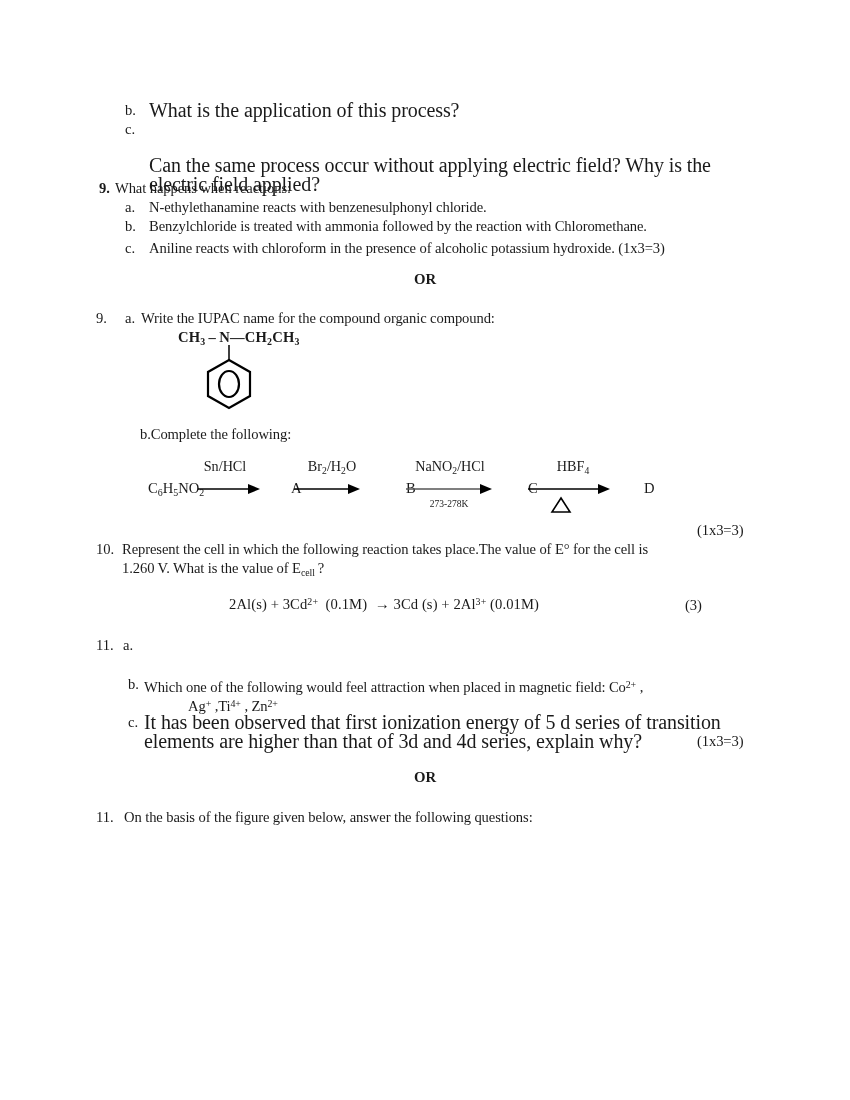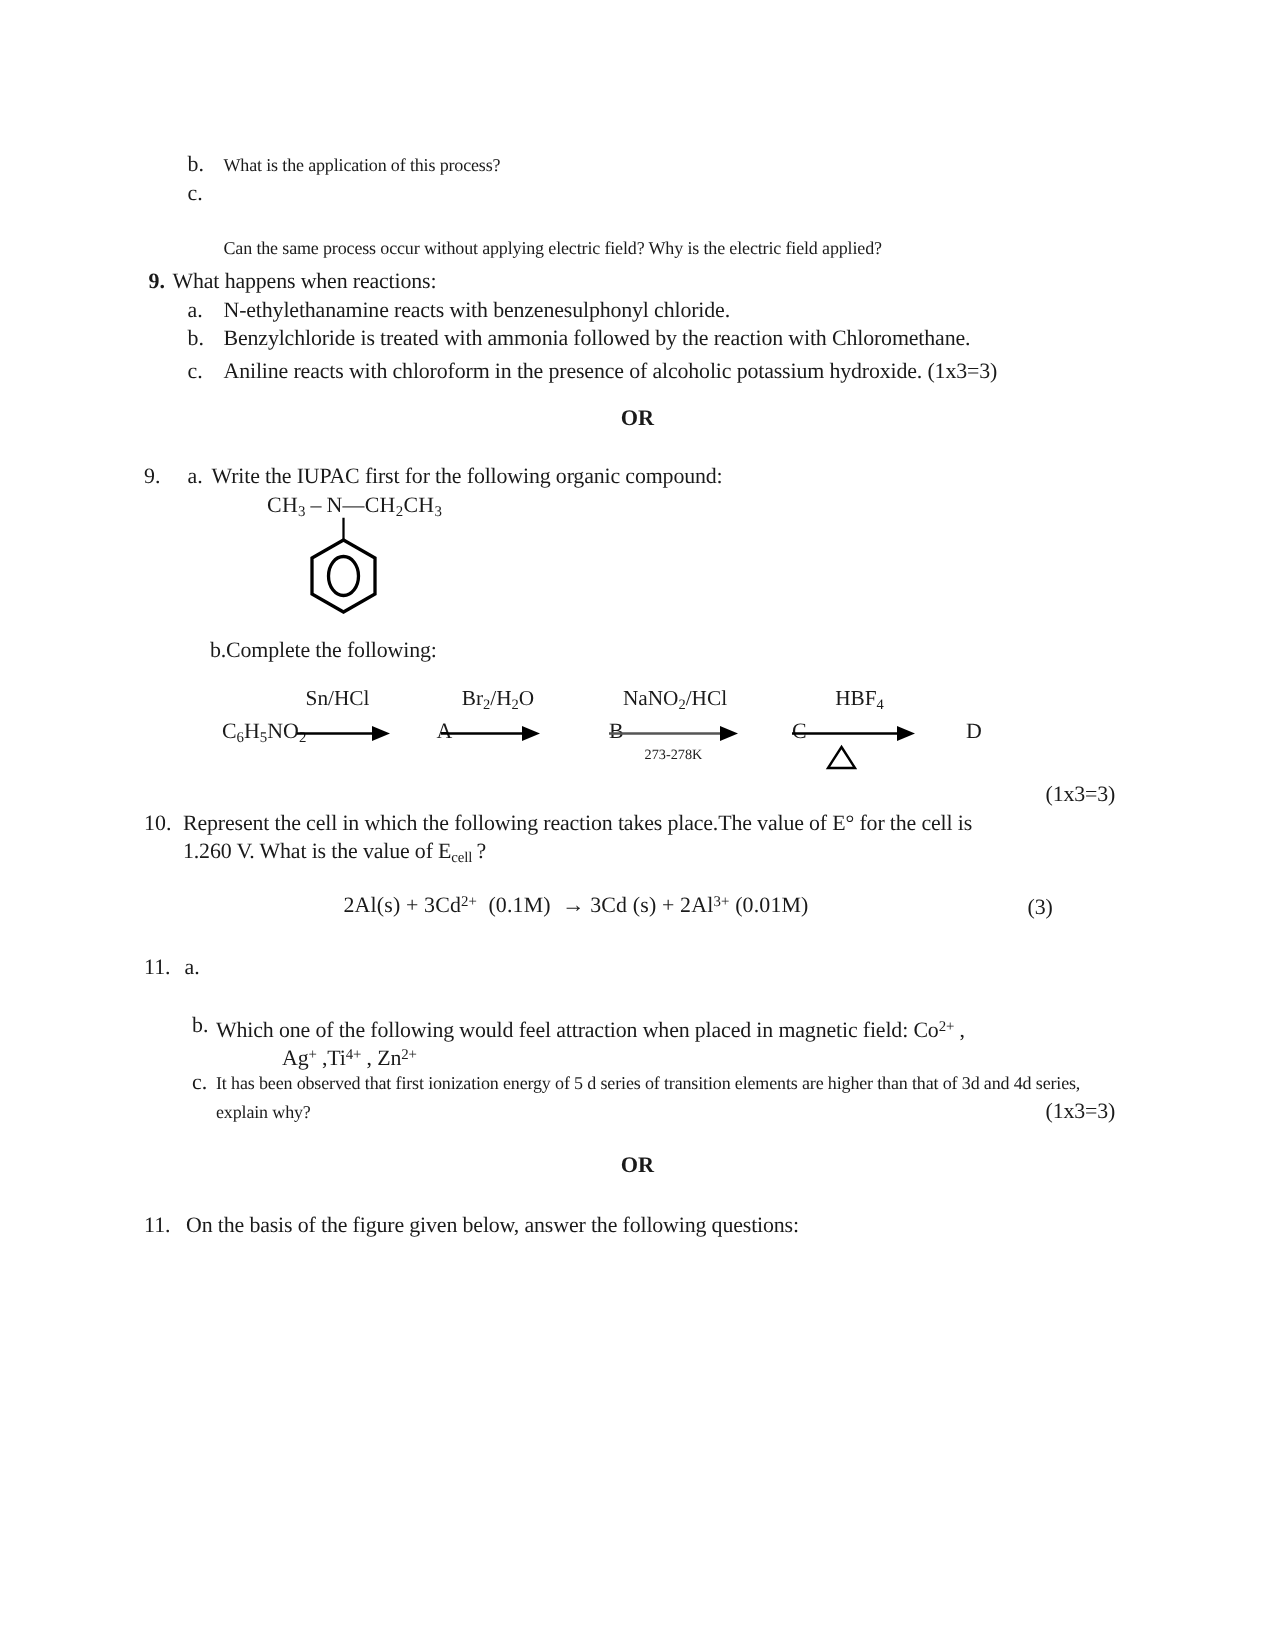--- a/index.html
+++ b/index.html
@@ -20,21 +20,21 @@
   
   .line {
     position: absolute;
     font-size: 14.6px;
     line-height: 19px;
     white-space: nowrap;
     letter-spacing: -0.1px;
   }
   .wrapline {
     position: absolute;
-    font-size: 12px;
+    font-size: 20px;
     line-height: 19.3px;
     letter-spacing: -0.1px;
   }
   .marker {
     position: absolute;
     font-size: 14.6px;
     line-height: 19px;
     white-space: nowrap;
   }
   .bold { font-weight: bold; }
@@ -47,20 +47,21 @@
   }
   sub { font-size: 0.68em; vertical-align: -0.28em; }
   sup { font-size: 0.68em; vertical-align: 0.42em; }
 
   
   .struct-formula {
     position: absolute;
     font-size: 14.6px;
     white-space: nowrap;
     letter-spacing: 0.2px;
+    font-weight: bold;
   }
   .ring-wrap { position: absolute; }
 
   
   .scheme { position: absolute; }
   .scheme-label {
     position: absolute;
     font-size: 14.2px;
     white-space: nowrap;
     text-align: center;
@@ -105,21 +106,21 @@
   <div class="marker" style="left:125px; top:217px;">b.</div>
   <div class="line" style="left:149px; top:217px;">Benzylchloride is treated with ammonia followed by the reaction with Chloromethane.</div>
 
   <div class="marker" style="left:125px; top:239px;">c.</div>
   <div class="line" style="left:149px; top:239px;">Aniline reacts with chloroform in the presence of alcoholic potassium hydroxide. (1x3=3)</div>
 
   <div class="ctr" style="left:0px; top:271px; width:850px;">OR</div>
 
   <div class="marker" style="left:96px; top:309px;">9.</div>
   <div class="marker" style="left:125px; top:309px;">a.</div>
-  <div class="line" style="left:141px; top:309px;">Write the IUPAC first for the following organic compound:</div>
+  <div class="line" style="left:141px; top:309px;">Write the IUPAC name for the compound organic compound:</div>
 
   <div class="struct-formula" style="left:178px; top:329px;">CH<sub>3</sub> – N—CH<sub>2</sub>CH<sub>3</sub></div>
 
   <div class="ring-wrap" style="left:196px; top:345px;">
     <svg width="72" height="72" viewBox="0 0 72 72">
 
       <line x1="33" y1="0" x2="33" y2="15" stroke="#000" stroke-width="1.5"></line>
 
       <polygon points="33,15 54,27 54,51 33,63 12,51 12,27" fill="none" stroke="#000" stroke-width="2.2"></polygon>
 

